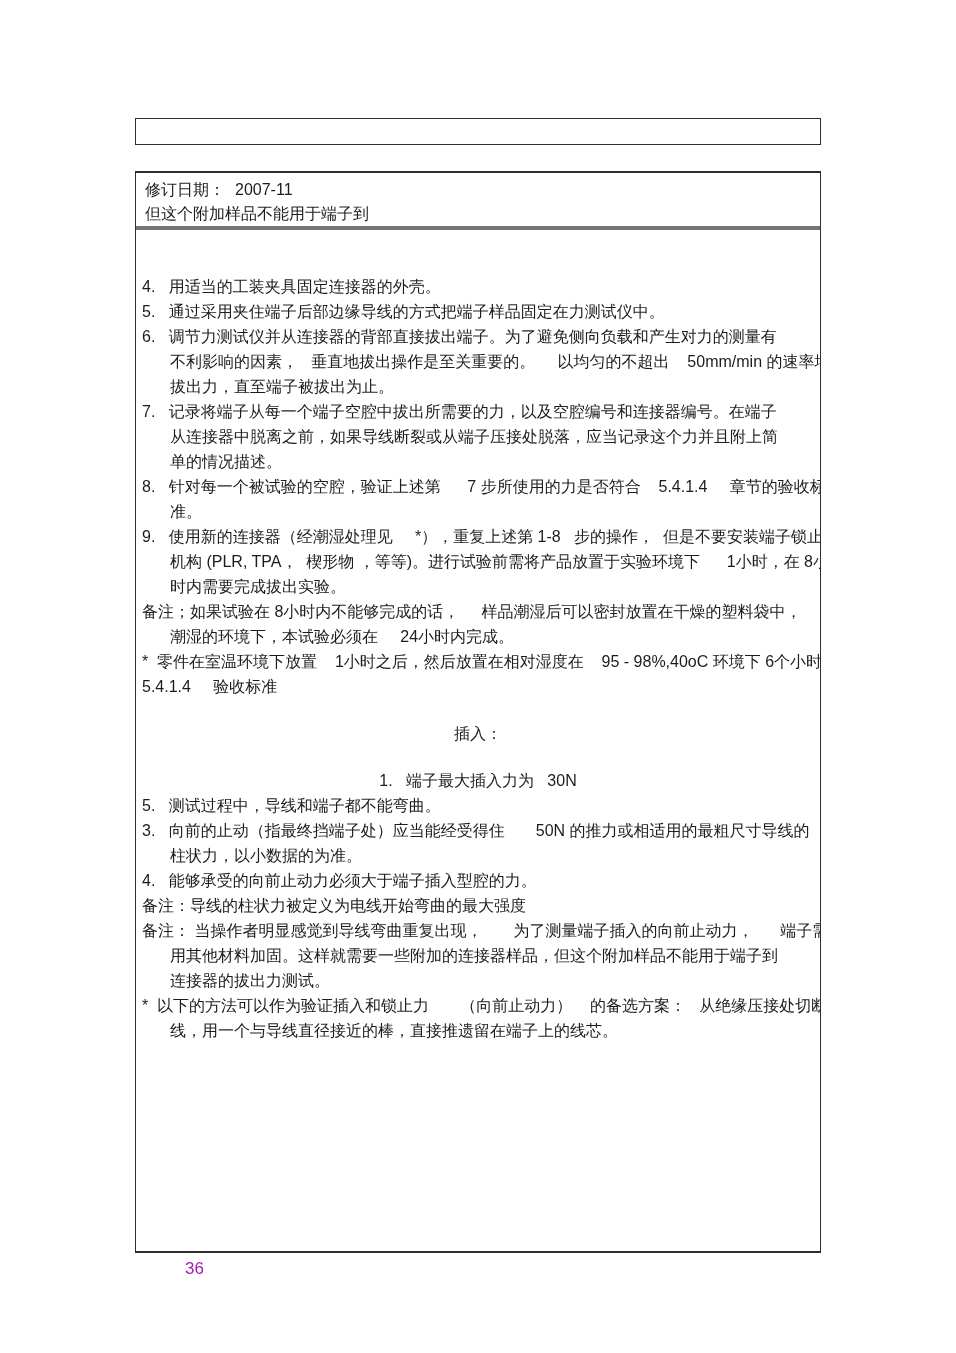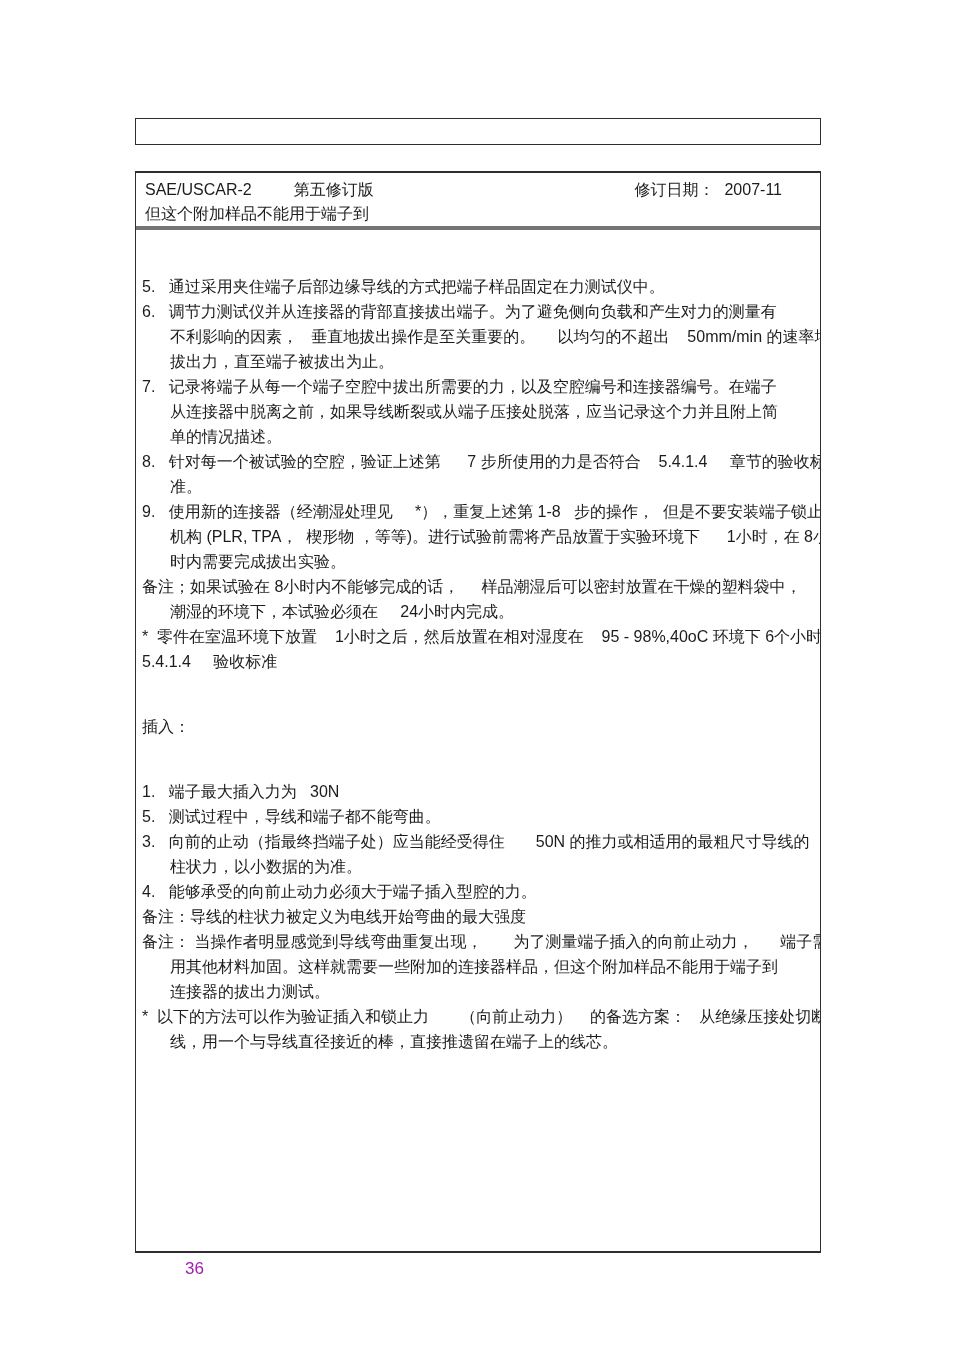--- a/index.html
+++ b/index.html
@@ -23,21 +23,21 @@
   .header-row1{display:flex;justify-content:space-between;align-items:baseline;}
   .header-left .revision{margin-left:42px;}
   .header-right .date-value{margin-left:10px;}
   .body-sec{
     padding:44px 6px 0 6px;font-size:16px;line-height:25px;
     overflow:hidden;height:980px;
   }
   .para{
     padding-left:28px;text-indent:-28px;white-space:pre;margin:0;
   }
-  .mt25{margin-top:40px;}
+  .mt25{margin-top:22px;text-align:center;}
   .page-number{
     position:absolute;left:135px;top:1259px;width:684px;padding-left:50px;
     box-sizing:border-box;text-align:left;font-size:17px;color:#a21caf;
   }
   .watermark{
     position:absolute;top:1286px;right:10px;
     font-size:31px;font-weight:bold;letter-spacing:2px;color:#c8c8c8;
     text-shadow:1px 1px 0 #ffffff,2px 2px 1px rgba(170,170,170,0.55);
     white-space:pre;
   }
@@ -46,31 +46,29 @@
 <body>
 
 <div class="page">
 
   <div class="box-empty"></div>
 
   <div class="main-box">
 
     <div class="header">
       <div class="header-row1">
-        <span class="header-left">
-          <span>SAE/USCAR-2</span><span class="revision">第五修订版</span>
-        </span>
         <span class="header-right">
           <span>修订日期：</span><span class="date-value">2007-11</span>
         </span>
       </div>
       <div class="header-row2">但这个附加样品不能用于端子到</div>
     </div>
 
     <div class="body-sec">
+      <div class="para">4.   用适当的工装夹具固定连接器的外壳。</div>
       <div class="para">5.   通过采用夹住端子后部边缘导线的方式把端子样品固定在力测试仪中。</div>
       <div class="para">6.   调节力测试仪并从连接器的背部直接拔出端子。为了避免侧向负载和产生对力的测量有
 不利影响的因素，   垂直地拔出操作是至关重要的。     以均匀的不超出    50mm/min 的速率增加
 拔出力，直至端子被拔出为止。</div>
       <div class="para">7.   记录将端子从每一个端子空腔中拔出所需要的力，以及空腔编号和连接器编号。在端子
 从连接器中脱离之前，如果导线断裂或从端子压接处脱落，应当记录这个力并且附上简
 单的情况描述。</div>
       <div class="para">8.   针对每一个被试验的空腔，验证上述第      7 步所使用的力是否符合    5.4.1.4     章节的验收标
 准。</div>
       <div class="para">9.   使用新的连接器（经潮湿处理见     *），重复上述第 1-8   步的操作，  但是不要安装端子锁止

